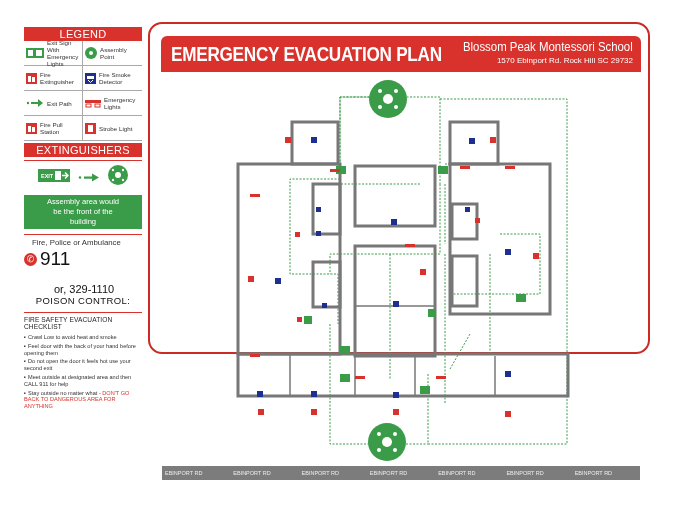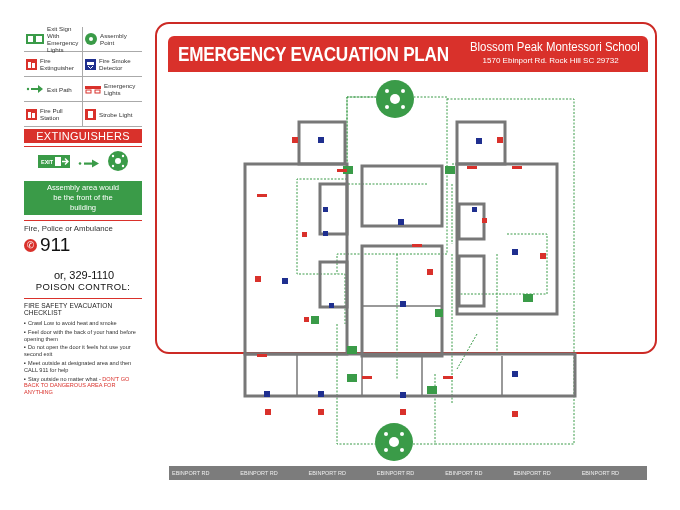--- a/index.html
+++ b/index.html
@@ -22,34 +22,35 @@
   .num911{font-size:19px;line-height:18px;color:#111;margin-left:3px;}
   .phone-row{display:flex;align-items:center;margin-top:3px;}
   .phone-ico{width:13px;height:13px;border-radius:50%;background:#d9312b;color:#fff;font-size:9px;display:flex;align-items:center;justify-content:center;}
   .alt{font-size:11px;margin-left:30px;margin-top:15px;color:#111;}
   .pc{text-align:center;font-size:9.5px;line-height:12px;letter-spacing:.4px;color:#111;}
   .chk-title{font-size:6.6px;color:#222;margin-top:6px;letter-spacing:.1px;}
   .chk li{font-size:5.6px;line-height:6.8px;margin-bottom:2px;color:#333;}
   .chk{list-style:none;padding:0;margin:4px 0 0 0;}
   .chk li::before{content:"\25AA";margin-right:2px;color:#333;}
   .chk .warn{color:#d9312b;}
-  .plan{position:absolute;left:155px;top:22px;width:502px;height:332px;border:2px solid #cc2a25;border-radius:14px;box-sizing:border-box;}
+  .plan{position:absolute;left:148px;top:22px;width:502px;height:332px;border:2px solid #cc2a25;border-radius:14px;box-sizing:border-box;}
   .banner{position:absolute;left:11px;top:12px;width:480px;height:36px;background:#d9312b;border-radius:6px 6px 0 0;color:#fff;}
   .banner .t{position:absolute;left:10px;top:7px;font-size:19.5px;font-weight:bold;letter-spacing:-.3px;transform:scaleX(.88);transform-origin:left;}
   .banner .s{position:absolute;right:8px;top:4px;text-align:right;}
   .banner .s1{font-size:12px;transform:scaleX(.95);transform-origin:right;}
-  .banner .s2{font-size:8px;margin-top:2px;text-align:center;}
+  .banner .s2{font-size:8px;margin-top:2px;}
   .road{position:absolute;left:12px;top:442px;width:478px;height:14px;background:#7c7c7c;display:flex;align-items:center;gap:0;overflow:hidden;}
   .road span{font-size:5.5px;color:#eee;white-space:nowrap;width:68px;text-align:left;padding-left:3px;}
   svg text{font-family:"Liberation Sans",sans-serif;}
 </style>
 </head>
 <body>
 
 <div class="left">
+  <div class="red-h">LEGEND</div>
   <div class="legend-grid">
     <div class="lg">
       <span class="ico">
           <svg width="18" height="10">
             <rect width="18" height="10" fill="#3a9b48"></rect>
             <rect x="2" y="2" width="5" height="6" fill="#fff"></rect>
             <rect x="10" y="2" width="6" height="6" fill="#fff"></rect>
           </svg>
         </span>
       <span>Exit Sign With Emergency Lights</span>
@@ -138,21 +139,21 @@
           <circle cx="10" cy="10" r="10" fill="#3a9b48"></circle>
           <circle cx="10" cy="10" r="3" fill="#fff"></circle>
           <circle cx="5" cy="5" r="1.2" fill="#fff"></circle>
           <circle cx="15" cy="5" r="1.2" fill="#fff"></circle>
           <circle cx="5" cy="15" r="1.2" fill="#fff"></circle>
           <circle cx="15" cy="15" r="1.2" fill="#fff"></circle>
         </svg></span>
   </div>
   <div class="greenbox">Assembly area would be the front of the building</div>
   <div class="hr-red" style="margin-top:5px;"></div>
-  <div style="font-size:7.8px;color:#333;">Fire, Police or Ambulance</div>
+  <div style="font-size:7.8px;color:#333;margin-left:8px;">Fire, Police or Ambulance</div>
   <div class="phone-row">
     <span class="phone-ico">✆</span>
     <span class="num911">911</span>
   </div>
   <div class="alt">or, 329-1110</div>
   <div class="pc" style="margin-top:0;">POISON CONTROL:</div>
   <div class="hr-red" style="margin-top:5px;"></div>
   <div class="chk-title" style="margin-top:1px;">FIRE SAFETY EVACUATION CHECKLIST</div>
   <ul class="chk">
     <li><span>Crawl Low to avoid heat and smoke</span></li>

